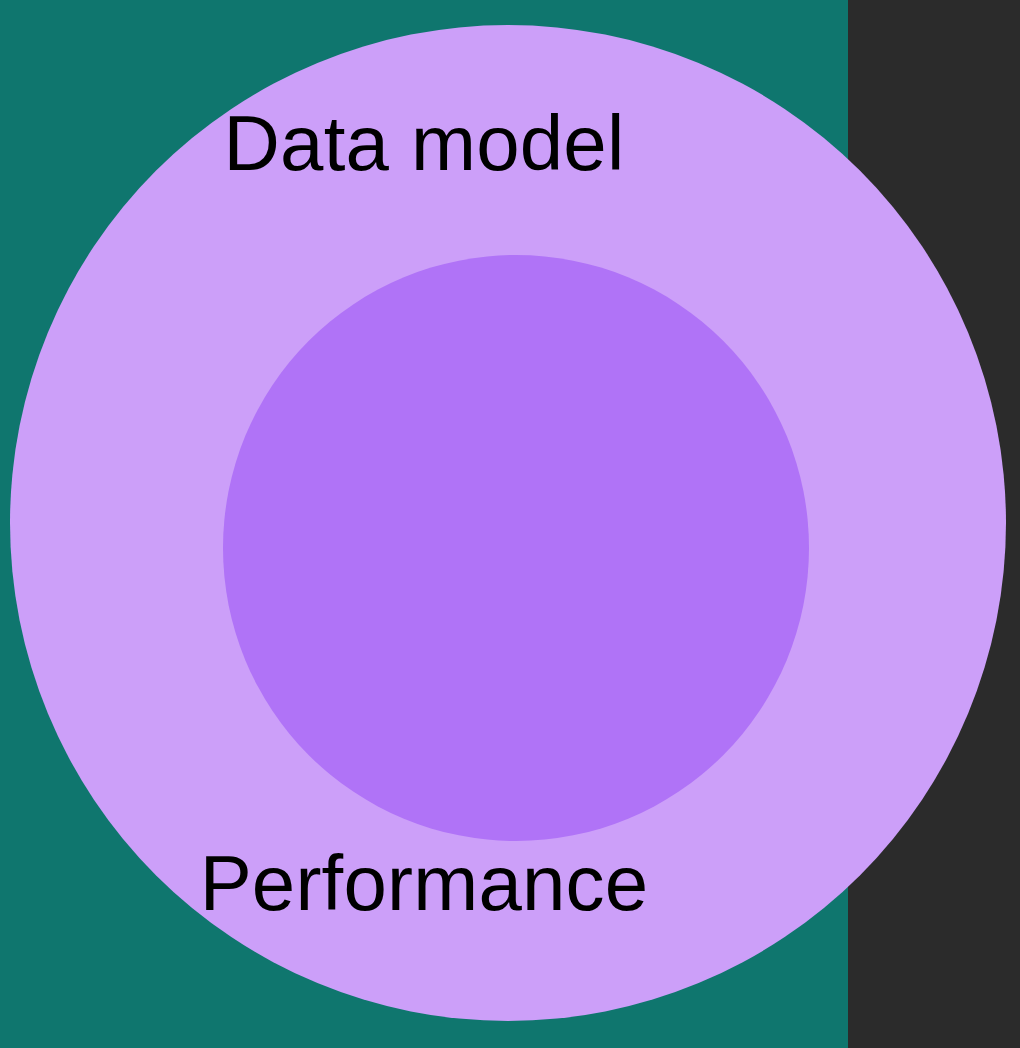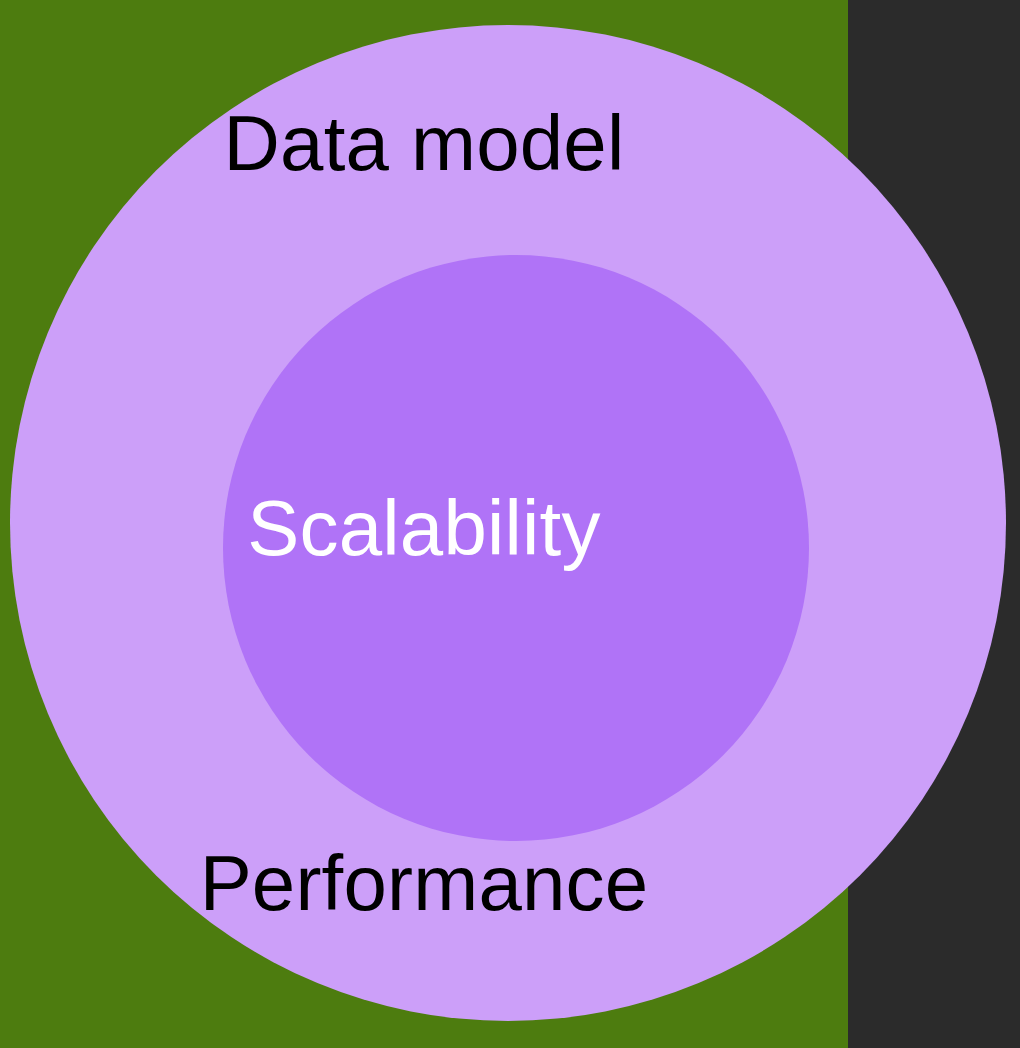--- a/index.html
+++ b/index.html
@@ -11,21 +11,21 @@
     width: 1020px;
     height: 1048px;
     overflow: hidden;
     font-family: "Liberation Sans", sans-serif;
     background: #2b2b2b;
   }
   .diagram-canvas {
     position: relative;
     width: 848px;
     height: 1048px;
-    background: #4d7c0f;
+    background: #0f766e;
   }
   .circle-outer {
     position: absolute;
     left: 10px;
     top: 25px;
     width: 996px;
     height: 996px;
     border-radius: 50%;
     background: #cc9ff9;
   }
@@ -71,17 +71,16 @@
 <div class="diagram-canvas">
 
   <div class="circle-outer">
 
     <div class="circle-inner"></div>
 
   </div>
 
   <div class="label label-outer-top">Data model</div>
 
-  <div class="label label-inner-center">Scalability</div>
 
   <div class="label label-outer-bottom">Performance</div>
 
 </div>
 
 </body></html>

